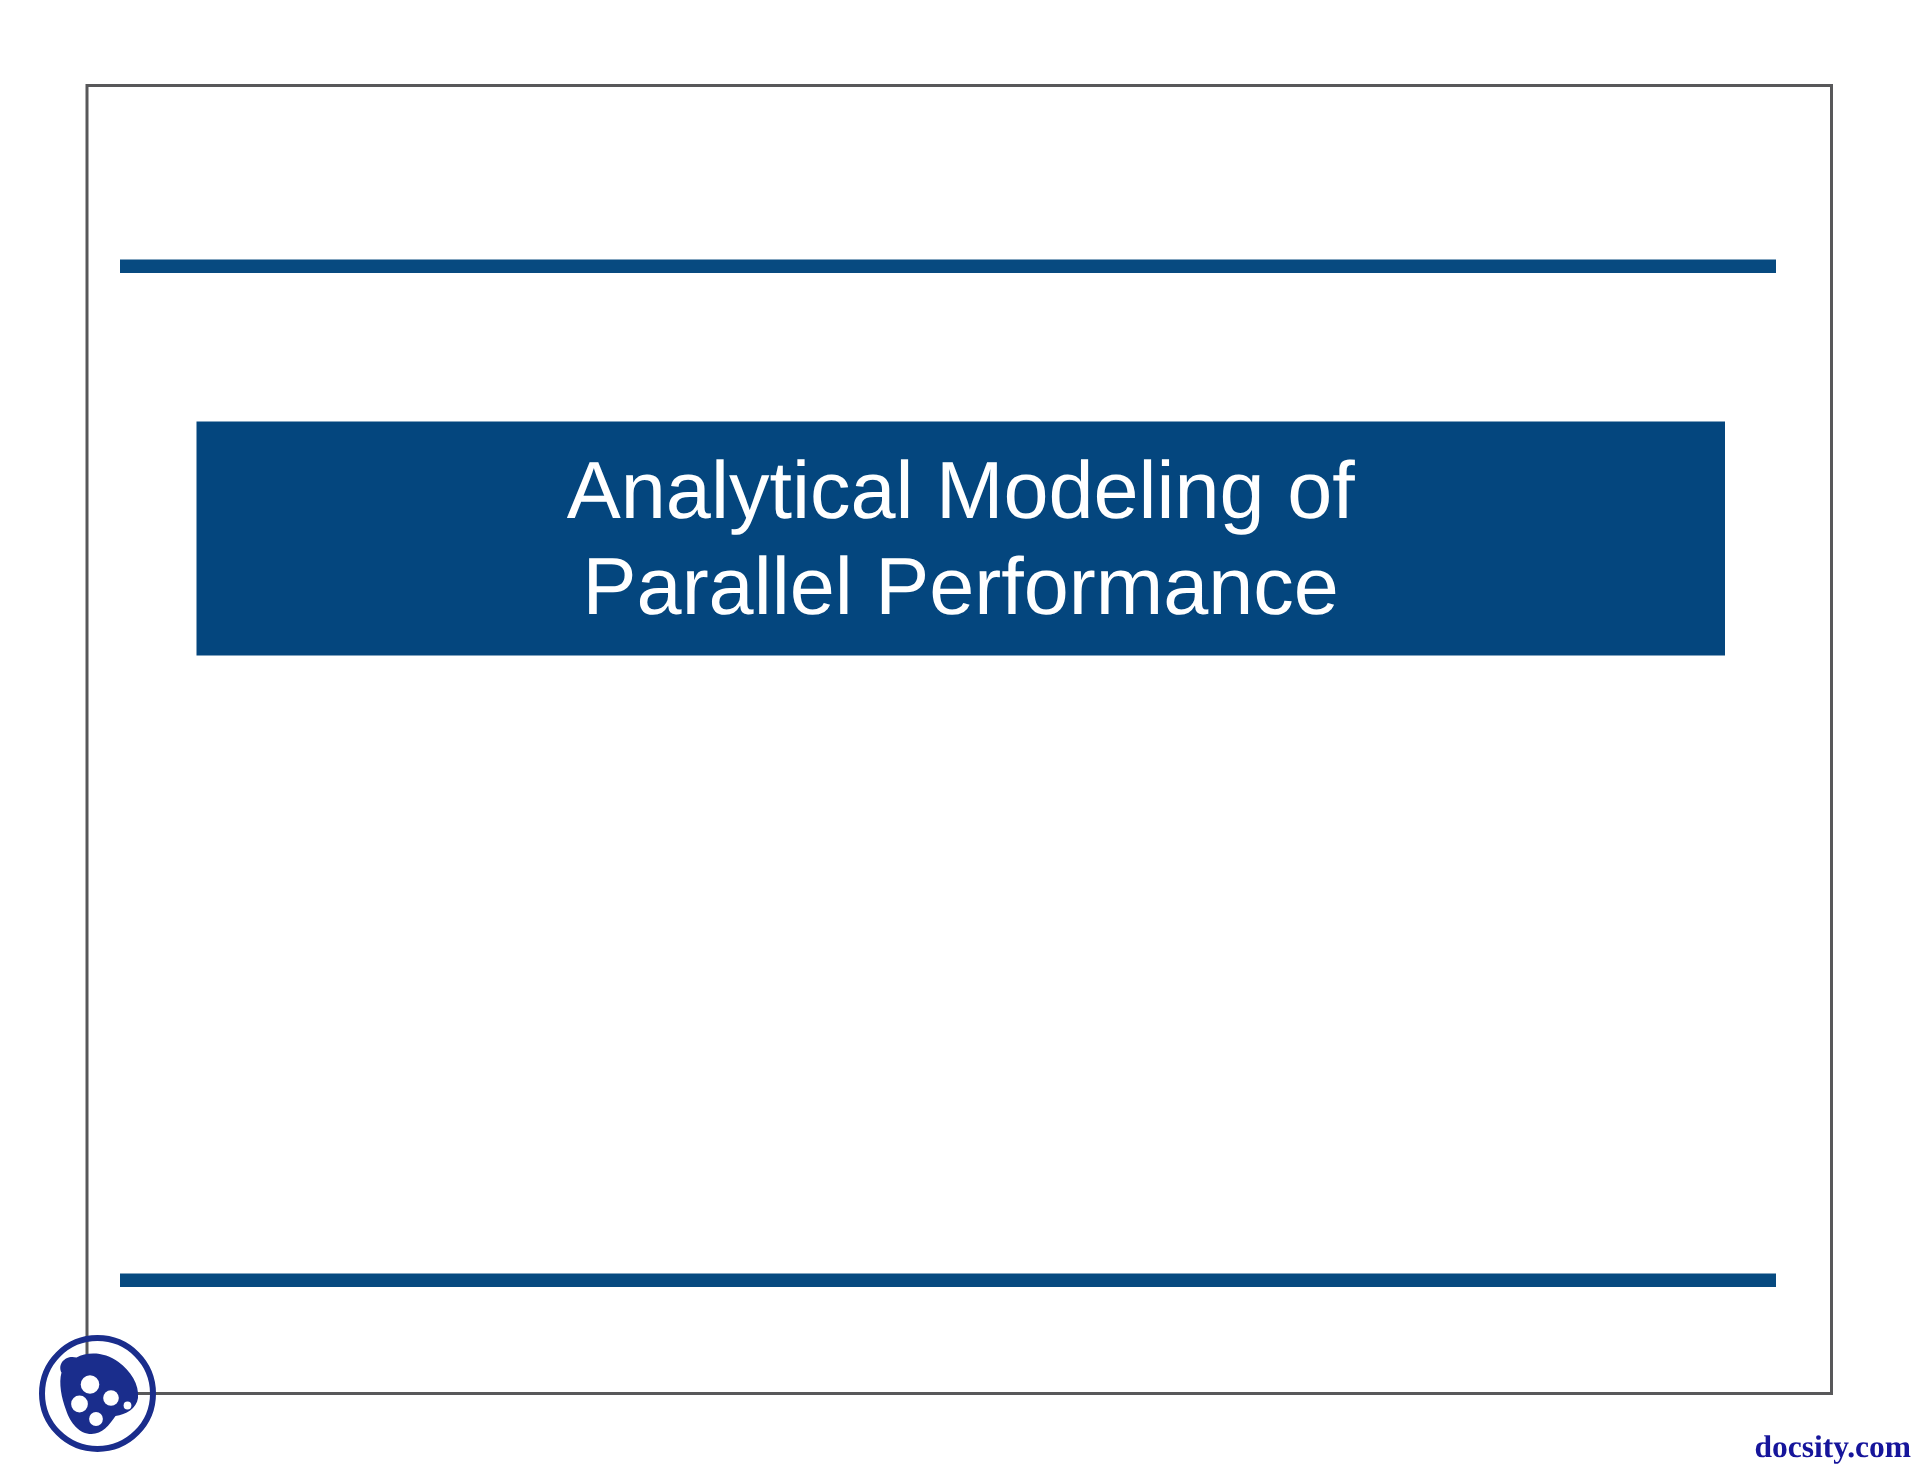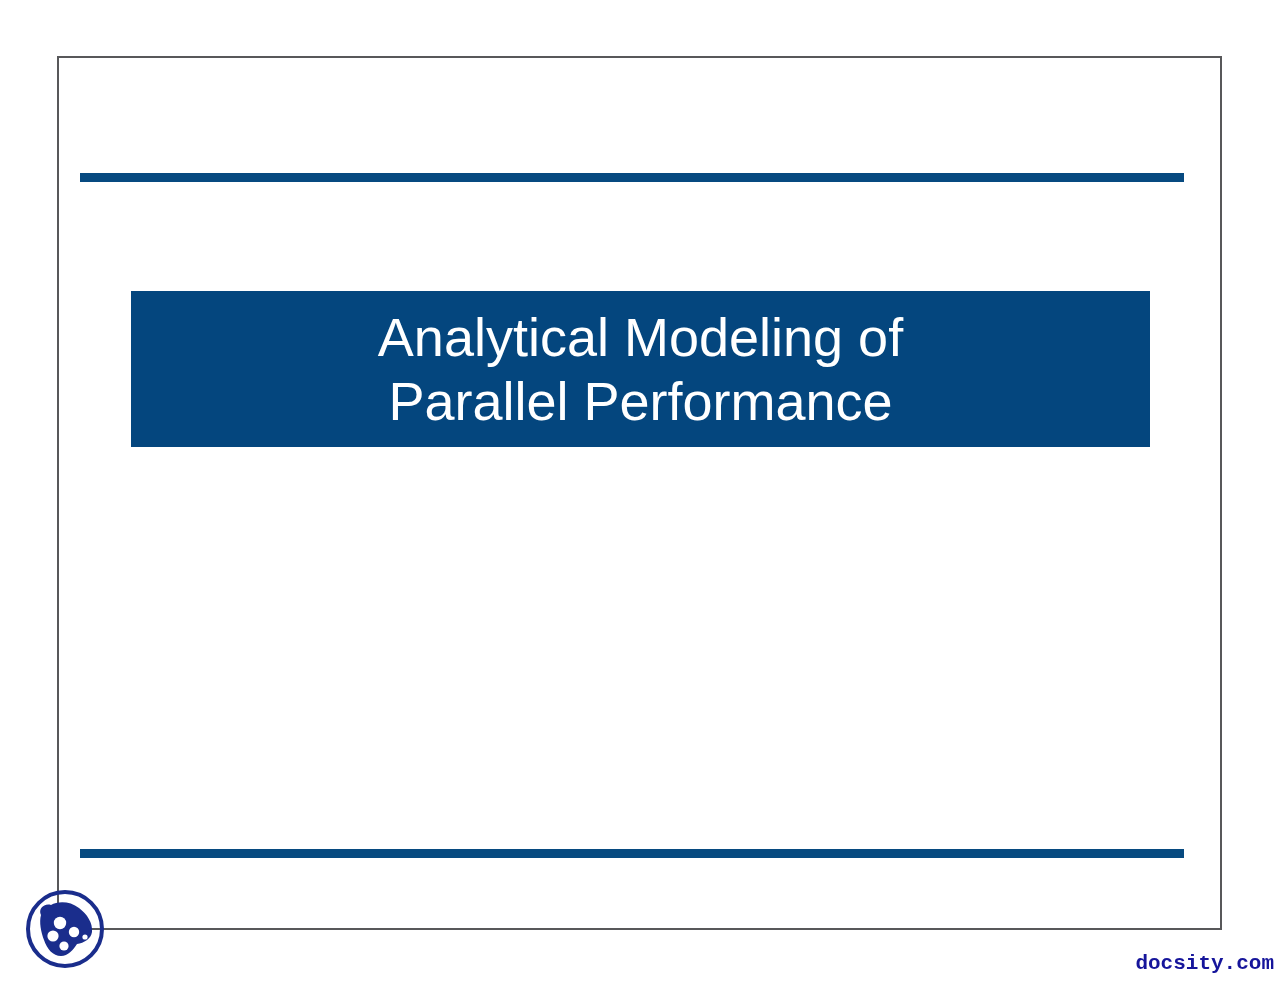--- a/index.html
+++ b/index.html
@@ -40,21 +40,21 @@
     height: 9px;
     background: #074a80;
   }
   .rule-top    { top: 173px; }
   .rule-bottom { top: 849px; }
 
   
   .title-box {
     position: absolute;
     left: 131px;
-    top: 291px;
+    top: 281px;
     width: 1019px;
     height: 156px;
     background: #04467e;
     display: flex;
     align-items: center;
     justify-content: center;
     box-sizing: border-box;
   }
   .title-text {
     color: #ffffff;
@@ -78,21 +78,21 @@
   .logo svg { display: block; }
 
   
   .footer-brand {
     position: absolute;
     left: 1114px;
     top: 952px;
     width: 160px;
     text-align: right;
     color: #16159b;
-    font-family: Liberation Mono, monospace;
+    font-family: Liberation Serif, serif;
     font-size: 21px;
     font-weight: bold;
     letter-spacing: 0px;
     line-height: 24px;
   }
 </style>
 </head>
 <body>
 
 <div id="page">

